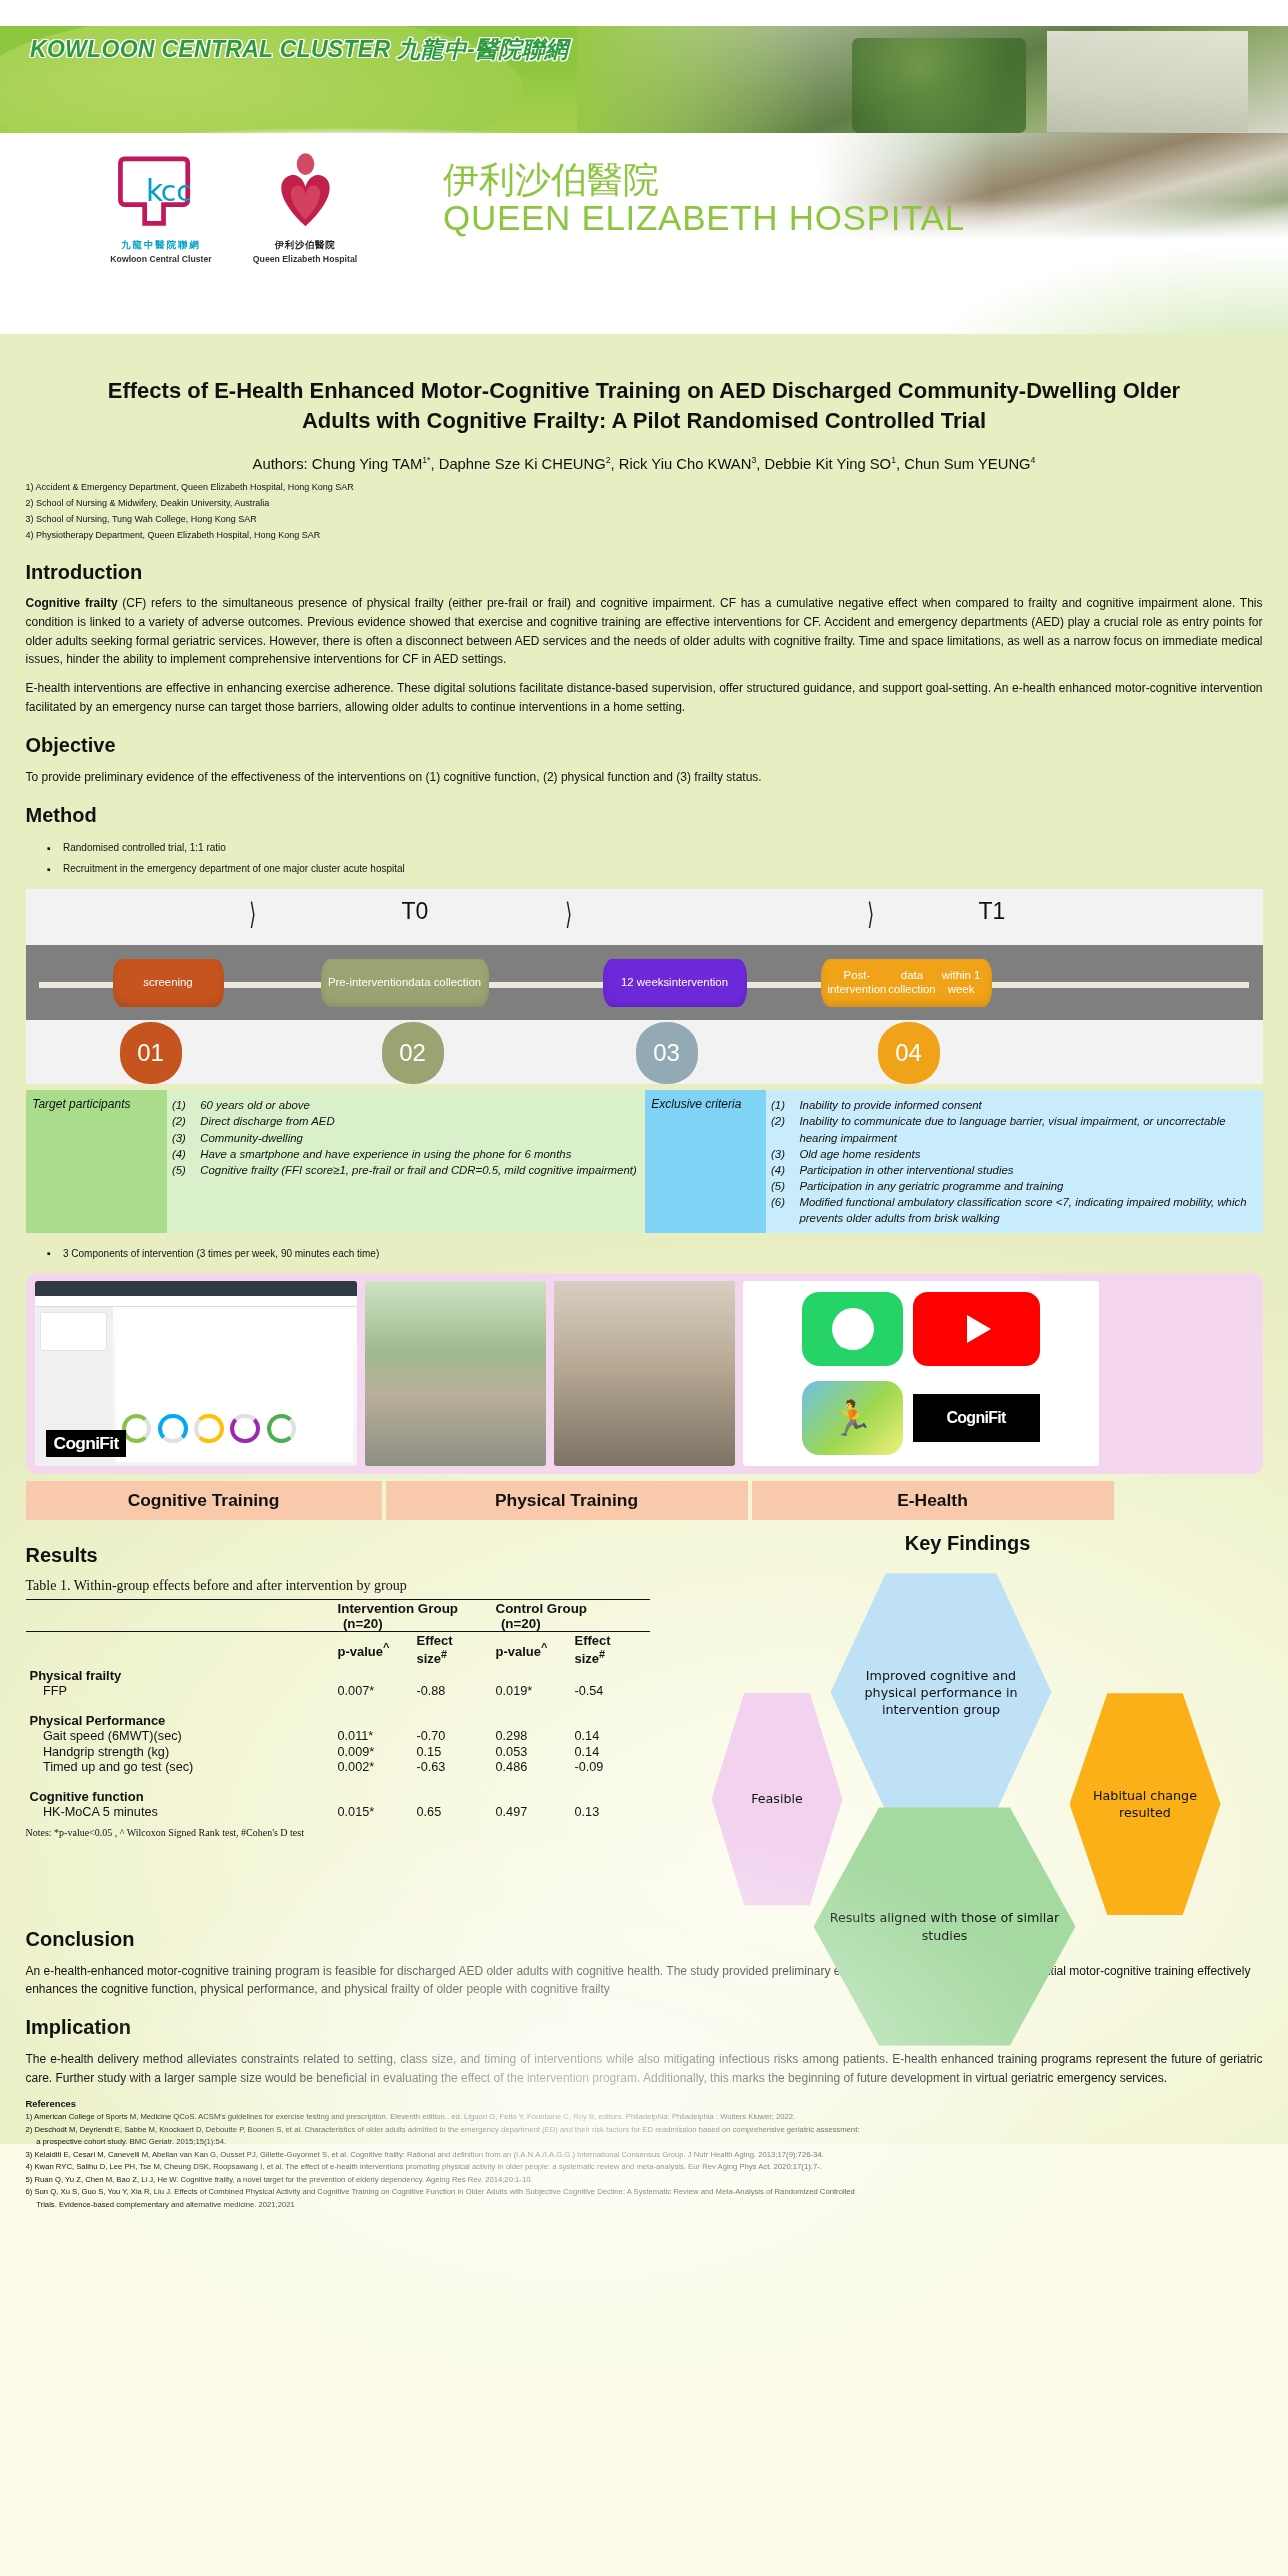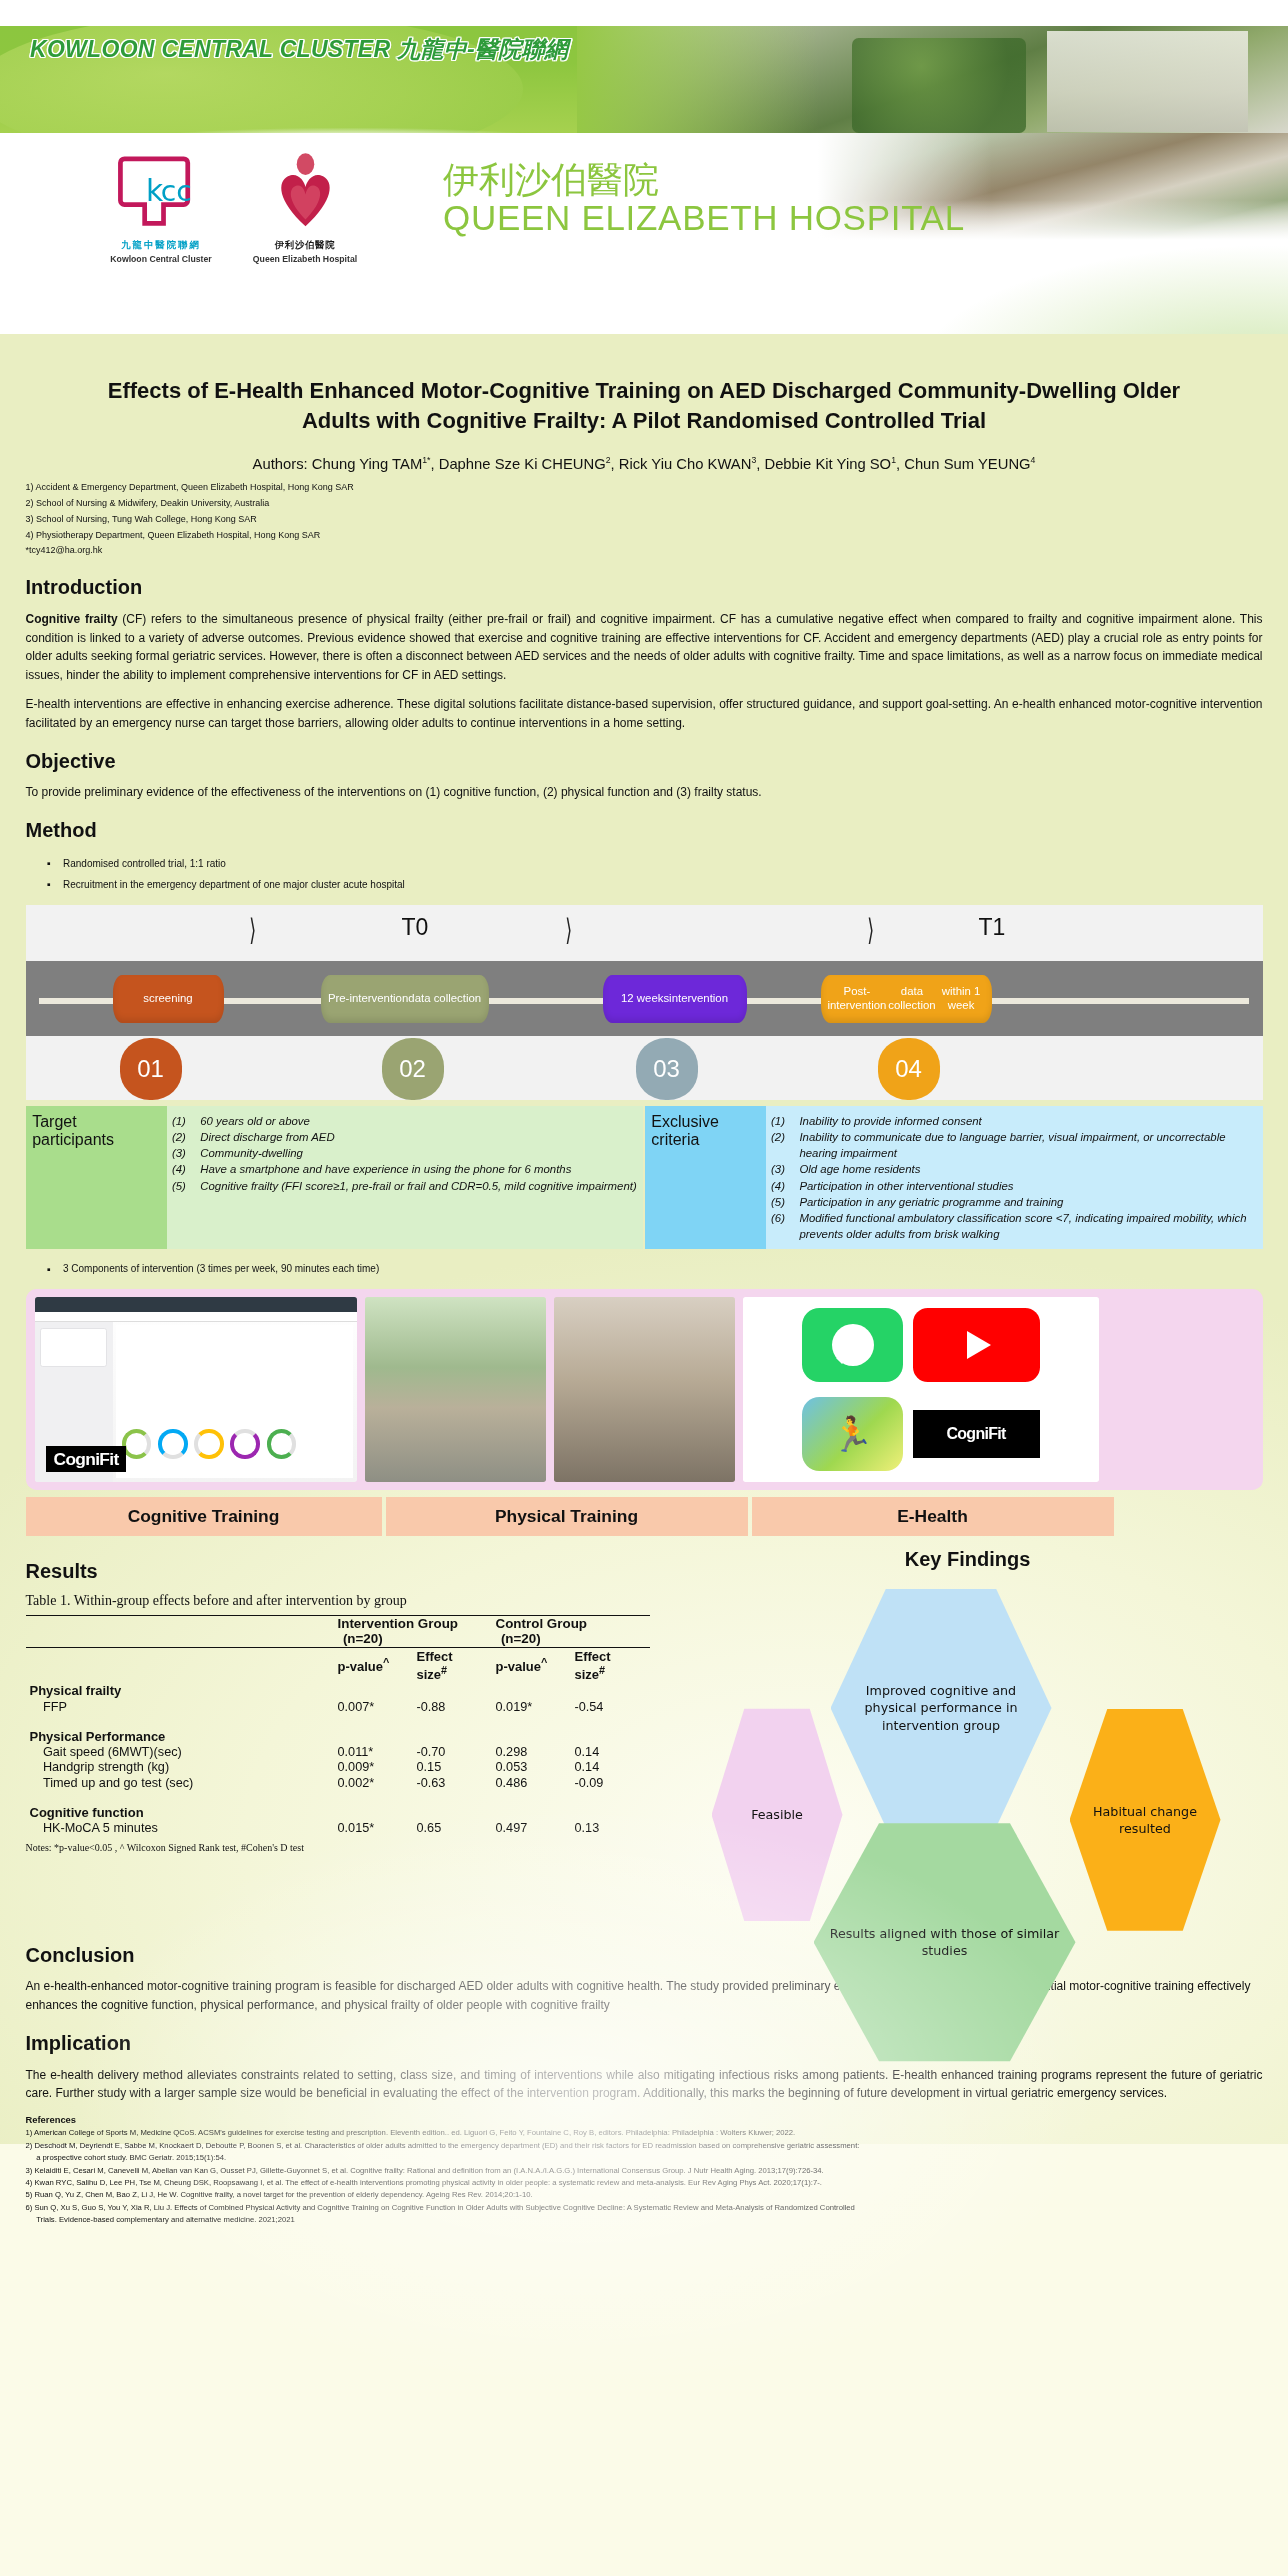--- a/index.html
+++ b/index.html
@@ -128,21 +128,21 @@
     box-shadow: inset 0 -4px 6.7px rgba(0,0,0,.10);
   }
   .tl-bottom { position:absolute; left:0; top:131px; width:100%; height:63px; }
   .numcircle {
     position:absolute; top:2.7px; width:62px; height:62px; border-radius:48%/46%;
     color:#fff; font-size:24px; display:flex; align-items:center; justify-content:center;
   }
 
   
   .criteria { display:flex; margin:6.7px 25.5px 0 25.5px; gap:1.3px; }
-  .crit-label { font-size:16px; color:#111; padding:6.7px 5.4px 6.7px 6.7px; }
+  .crit-label { font-size:12px; font-style:italic; color:#111; padding:6.7px 5.4px 6.7px 6.7px; }
   .crit-list { font-size:11.4px; font-style:italic; color:#111; padding:6.7px 5.4px; line-height:1.42; }
   .crit-list div { display:flex; gap:5.4px; }
   .crit-list .n { width:23px; flex:none; }
   .c-green-a { background:#a9dd8c; width:141px; }
   .c-green-b { background:#d9f0cb; flex:1; }
   .c-blue-a { background:#7fd4f5; width:121px; }
   .c-blue-b { background:#c8ecfb; flex:1; }
   .crit-half { display:flex; flex:1; }
 
   
@@ -260,21 +260,20 @@
 
   <div class="content">
 
     <div class="paper-title">Effects of E-Health Enhanced Motor-Cognitive Training on AED Discharged Community-Dwelling Older Adults with Cognitive Frailty: A Pilot Randomised Controlled Trial</div>
     <div class="authors"><span id="authors-slot">Authors: Chung Ying TAM<sup>1*</sup>,  Daphne Sze Ki CHEUNG<sup>2</sup>, Rick Yiu Cho KWAN<sup>3</sup>, Debbie Kit Ying SO<sup>1</sup>, Chun Sum YEUNG<sup>4</sup></span></div>
     <div class="affil">
       <div>1)  Accident &amp; Emergency Department, Queen Elizabeth Hospital, Hong Kong SAR</div>
       <div>2)  School of Nursing &amp; Midwifery, Deakin University, Australia</div>
       <div>3)  School of Nursing, Tung Wah College, Hong Kong SAR</div>
       <div>4) Physiotherapy Department, Queen Elizabeth Hospital, Hong Kong SAR</div>
-      <div>*tcy412@ha.org.hk</div>
     </div>
 
     <div class="sec-h">Introduction</div>
     <div class="body-p">
       <b>Cognitive frailty</b><span> (CF) refers to the simultaneous presence of physical frailty (either pre-frail or frail) and cognitive impairment. CF has a cumulative negative effect when compared to frailty and cognitive impairment alone.  This condition is linked to a variety of adverse outcomes. Previous evidence showed that exercise and cognitive training are effective interventions for CF. Accident and emergency departments (AED) play a crucial role as entry points for older adults seeking formal geriatric services. However, there is often a disconnect between AED services and the needs of older adults with cognitive frailty. Time and space limitations, as well as a narrow focus on immediate medical issues, hinder the ability to implement comprehensive interventions for CF in AED settings.</span>
     </div>
     <div class="body-p">E-health interventions are effective in enhancing exercise adherence. These digital solutions facilitate distance-based supervision, offer structured guidance, and support goal-setting. An e-health enhanced motor-cognitive intervention facilitated by an emergency nurse can target those barriers, allowing older adults to continue interventions in a home setting.</div>
 
     <div class="sec-h">Objective</div>
     <div class="body-p">To provide preliminary evidence of the effectiveness of the interventions on (1) cognitive function, (2) physical function and (3) frailty status.</div>

